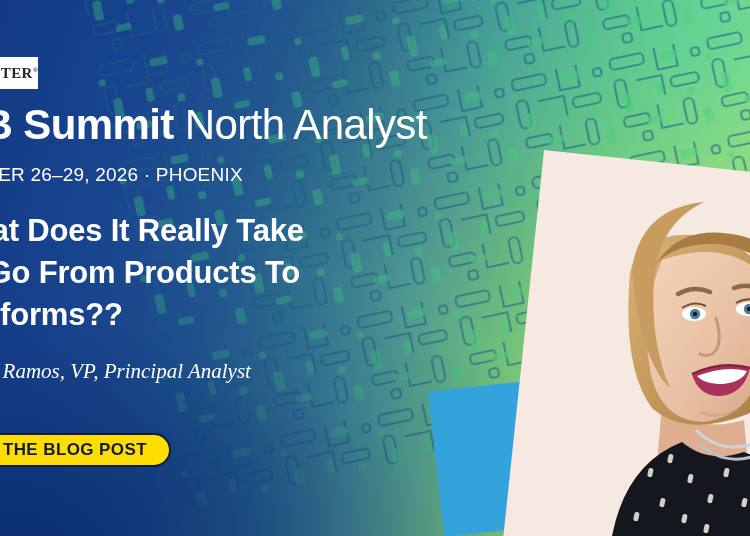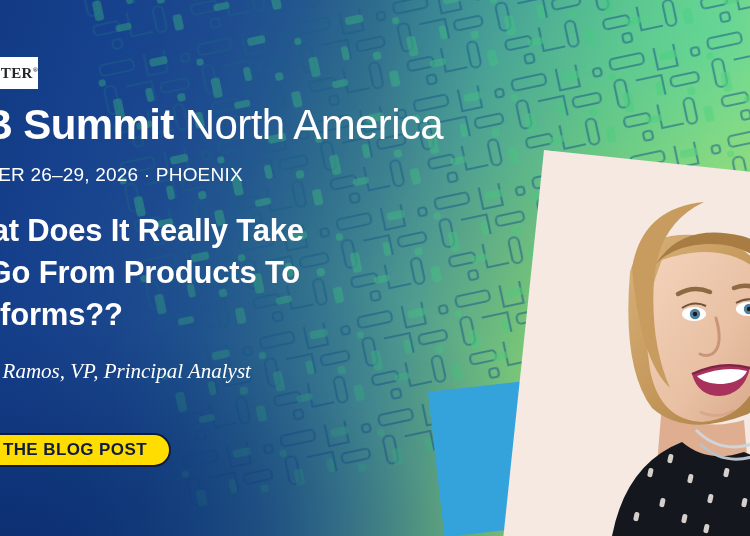--- a/index.html
+++ b/index.html
@@ -327,21 +327,21 @@
       </g>
     </svg>
   </div>
 
   <div class="logo-box">
     <span class="logo-text"><span>FORRESTER</span><sup>®</sup></span>
   </div>
 
   <div class="event-title">
     <span class="strong">B2B Summit</span>
-    <span class="light">North America</span>
+    <span class="light">North Analyst</span>
   </div>
 
   <div class="event-meta">OCTOBER 26–29, 2026 · PHOENIX</div>
 
   <div class="headline">
     <span>What Does It Really Take</span>
     <span>To Go From Products To</span>
     <span>Platforms??</span>
   </div>
 

